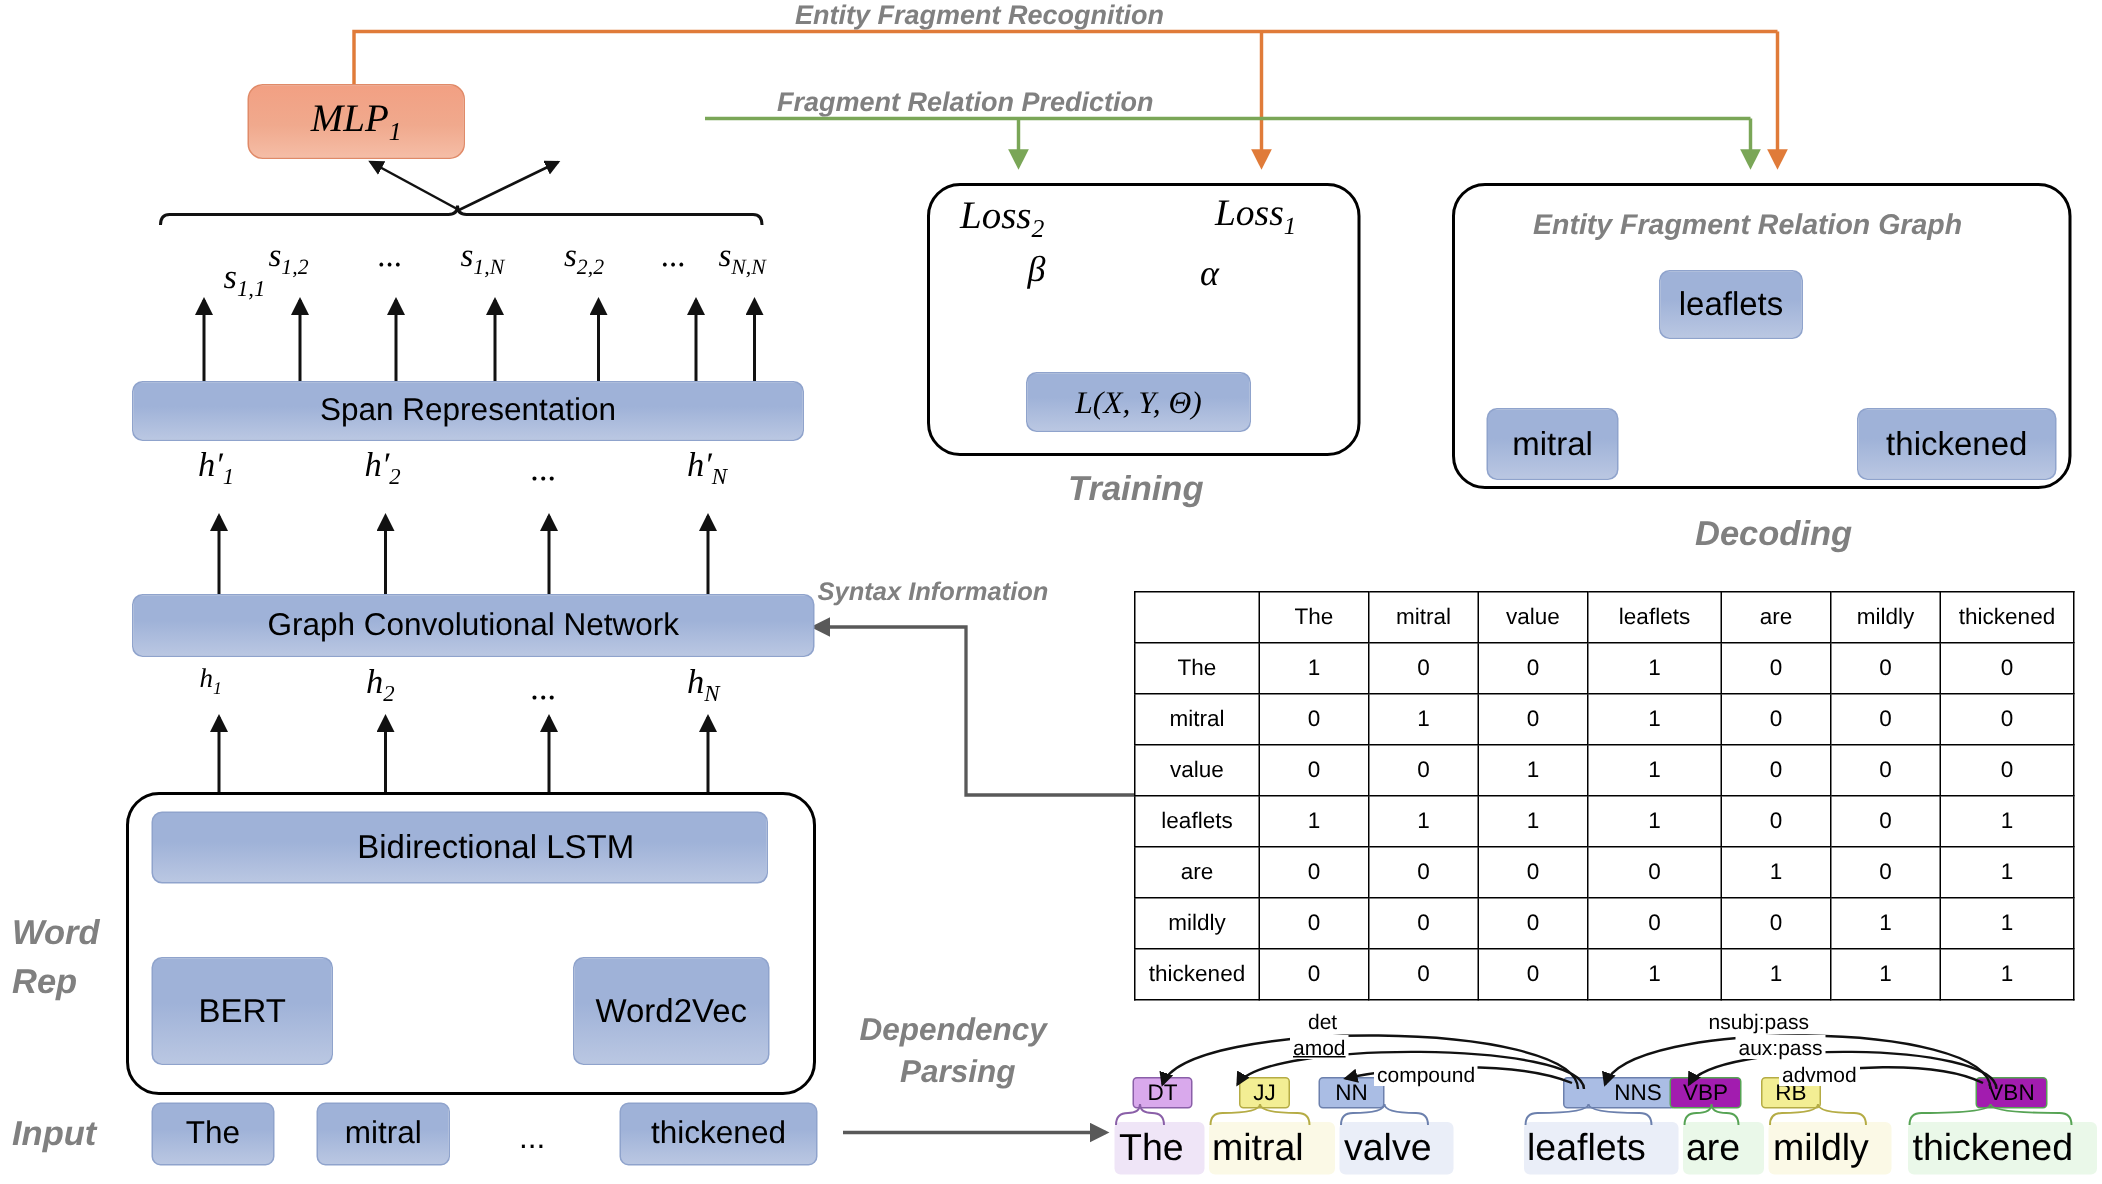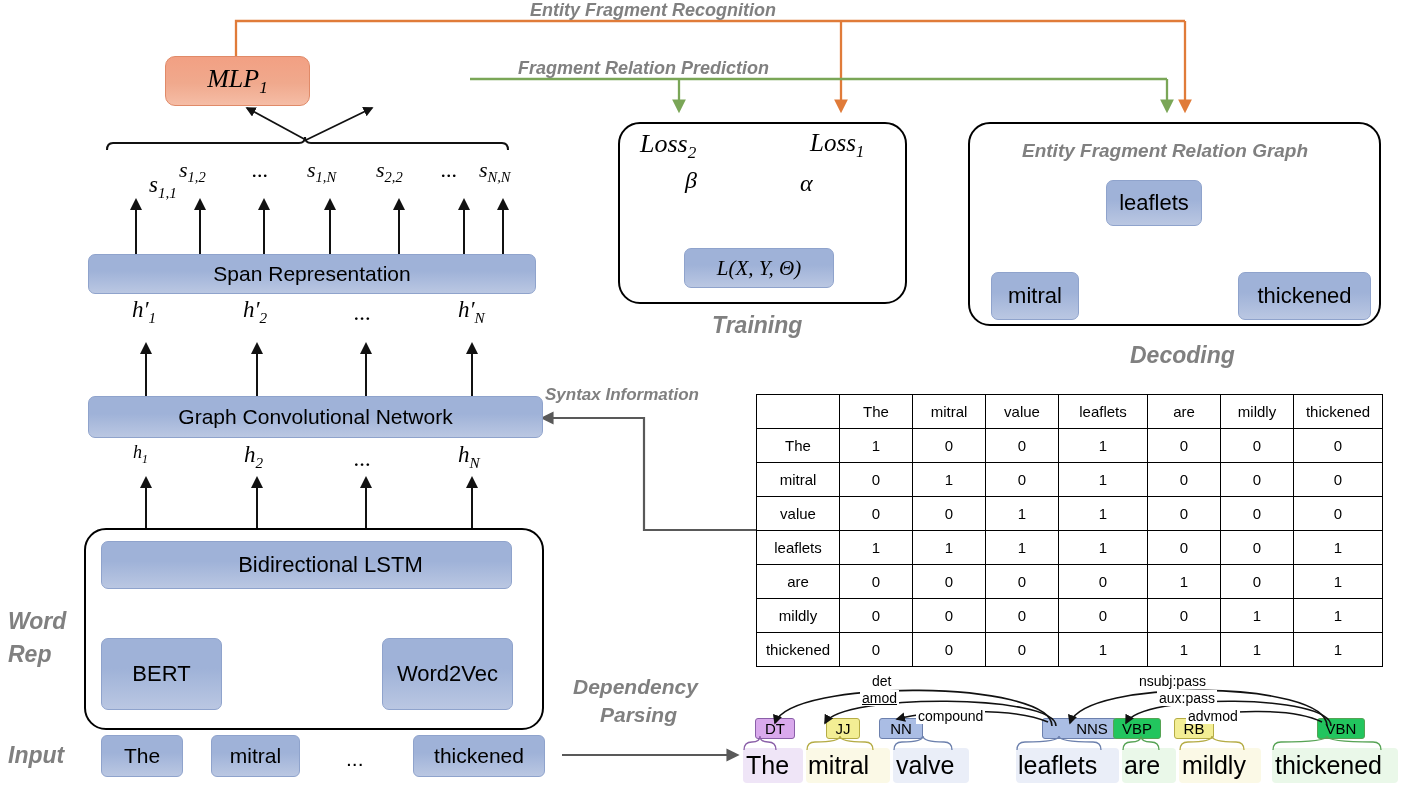--- a/index.html
+++ b/index.html
@@ -32,21 +32,21 @@
               height:33px;padding:0 2px;font-family:"Liberation Sans",sans-serif;}
   table.mx td.rh{width:78px;}
   table.mx td.ch{width:68px;}
   table.mx td.corner{border-left:1.4px solid #000;}
   
   .pos{position:absolute;z-index:4;border:1px solid #555;border-radius:3px;
        font-size:15px;line-height:17px;padding:1px 3px;text-align:center;}
   .pos.dt{background:#d9a9ec;border-color:#8a5fa8;}
   .pos.jj{background:#f3ee94;border-color:#b5ac45;}
   .pos.nn{background:#aabde4;border-color:#6c80ad;}
-  .pos.vb{background:#22c55e;border-color:#56a354;}
+  .pos.vb{background:#a21caf;border-color:#56a354;}
   .word{position:absolute;z-index:4;font-size:25px;line-height:27px;
         white-space:nowrap;}
   .wbg{position:absolute;z-index:2;border-radius:4px;}
   .arclbl{position:absolute;z-index:5;font-size:14px;background:#fff;
           padding:0 2px;white-space:nowrap;}
 </style>
 </head>
 <body>
 
 <div class="stage">

